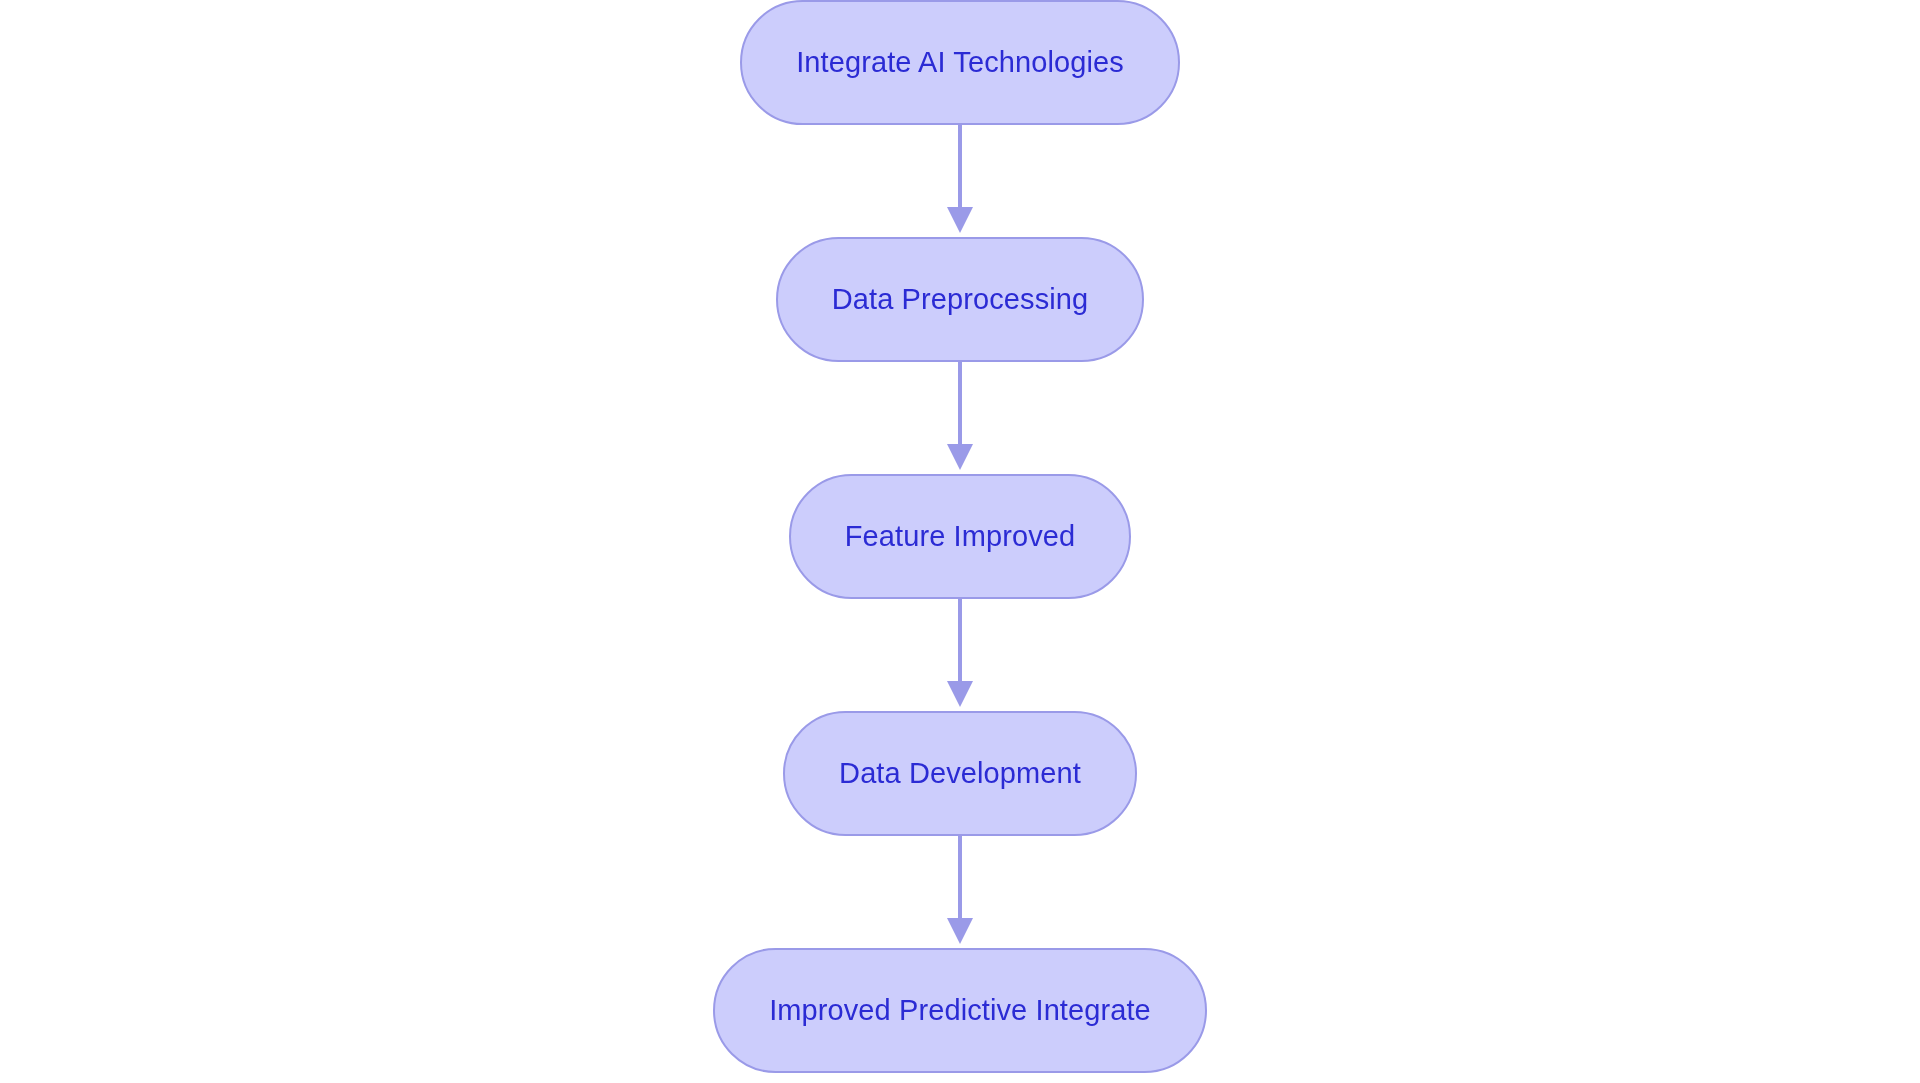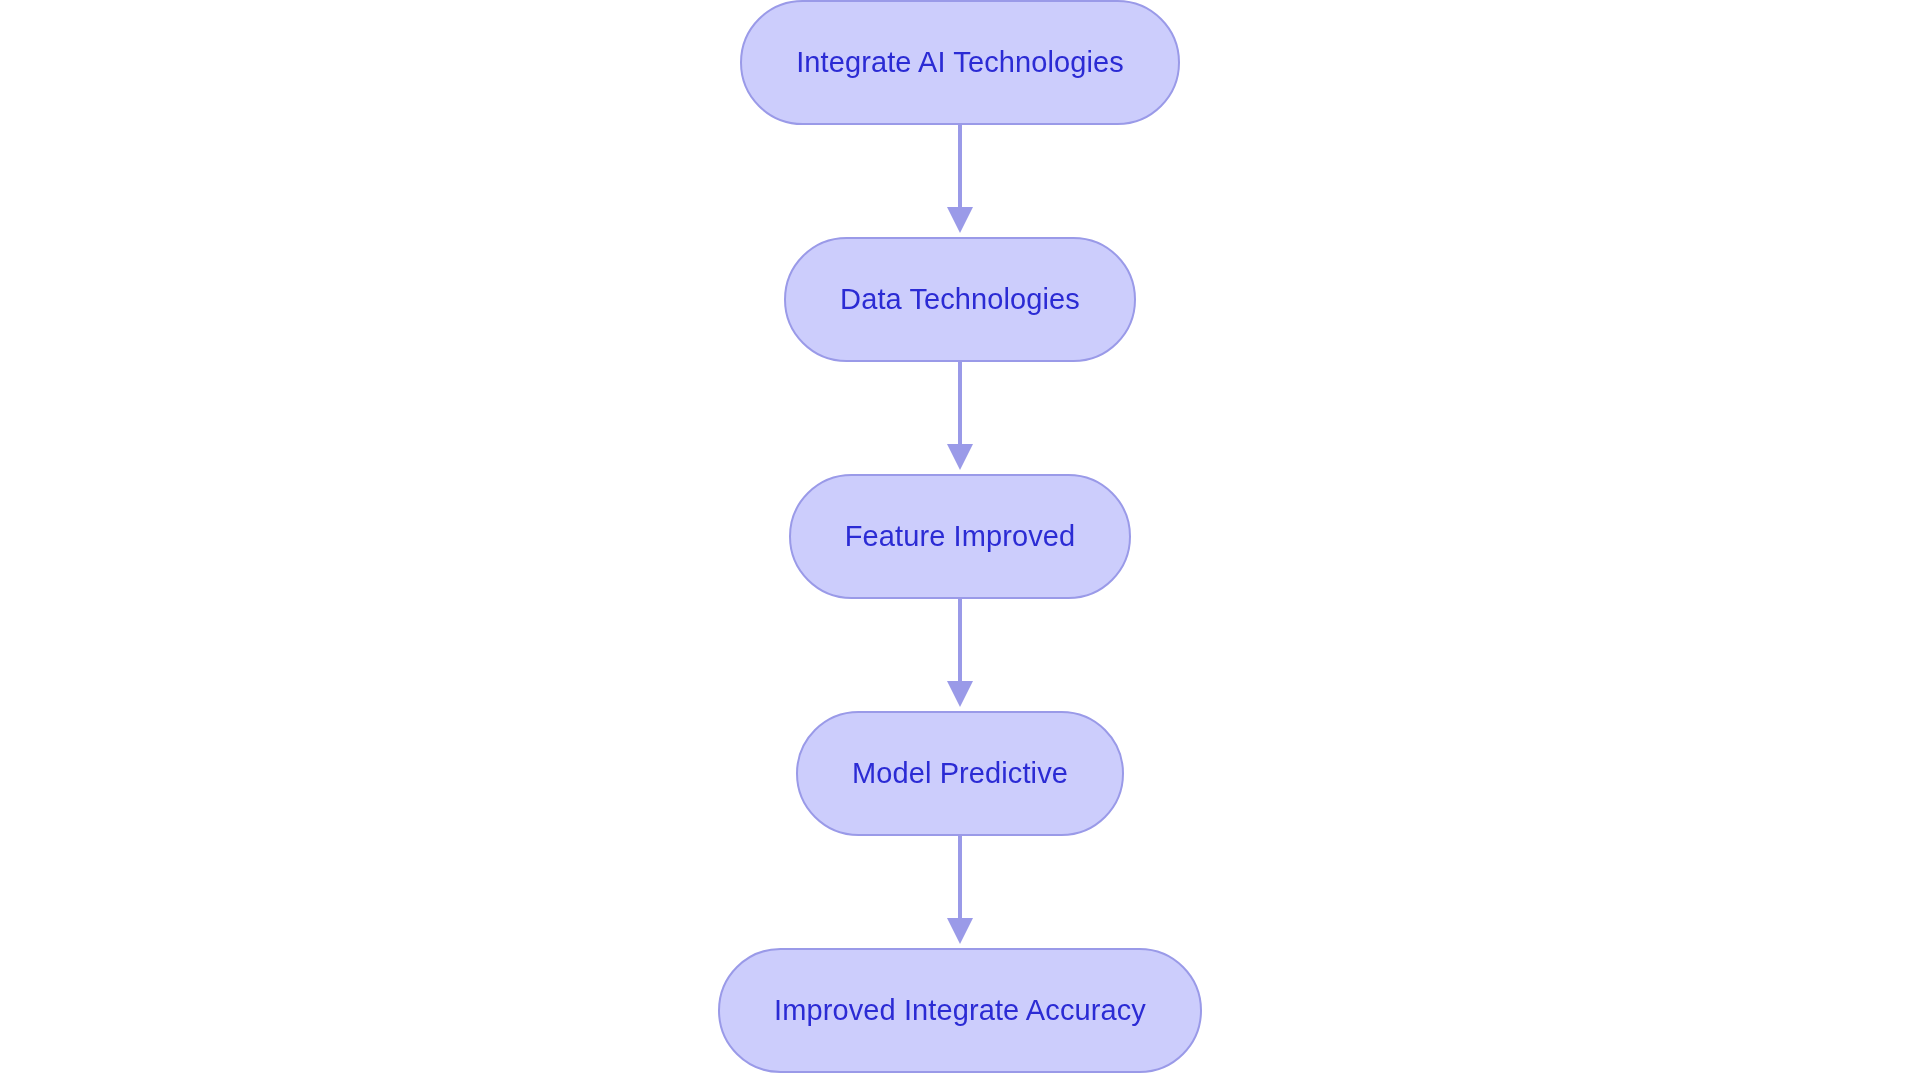--- a/index.html
+++ b/index.html
@@ -97,44 +97,44 @@
     <div class="flow-node">
       <span class="flow-node-label">Integrate AI Technologies</span>
     </div>
 
     <div class="flow-connector">
       <span class="conn-line"></span>
       <span class="conn-head"></span>
     </div>
 
     <div class="flow-node">
-      <span class="flow-node-label">Data Technologies</span>
+      <span class="flow-node-label">Data Preprocessing</span>
     </div>
 
     <div class="flow-connector">
       <span class="conn-line"></span>
       <span class="conn-head"></span>
     </div>
 
     <div class="flow-node">
       <span class="flow-node-label">Feature Improved</span>
     </div>
 
     <div class="flow-connector">
       <span class="conn-line"></span>
       <span class="conn-head"></span>
     </div>
 
     <div class="flow-node">
-      <span class="flow-node-label">Model Predictive</span>
+      <span class="flow-node-label">Data Development</span>
     </div>
 
     <div class="flow-connector">
       <span class="conn-line"></span>
       <span class="conn-head"></span>
     </div>
 
     <div class="flow-node">
-      <span class="flow-node-label">Improved Integrate Accuracy</span>
+      <span class="flow-node-label">Improved Predictive Integrate</span>
     </div>
 
   </div>
 </div>
 
 </body></html>

